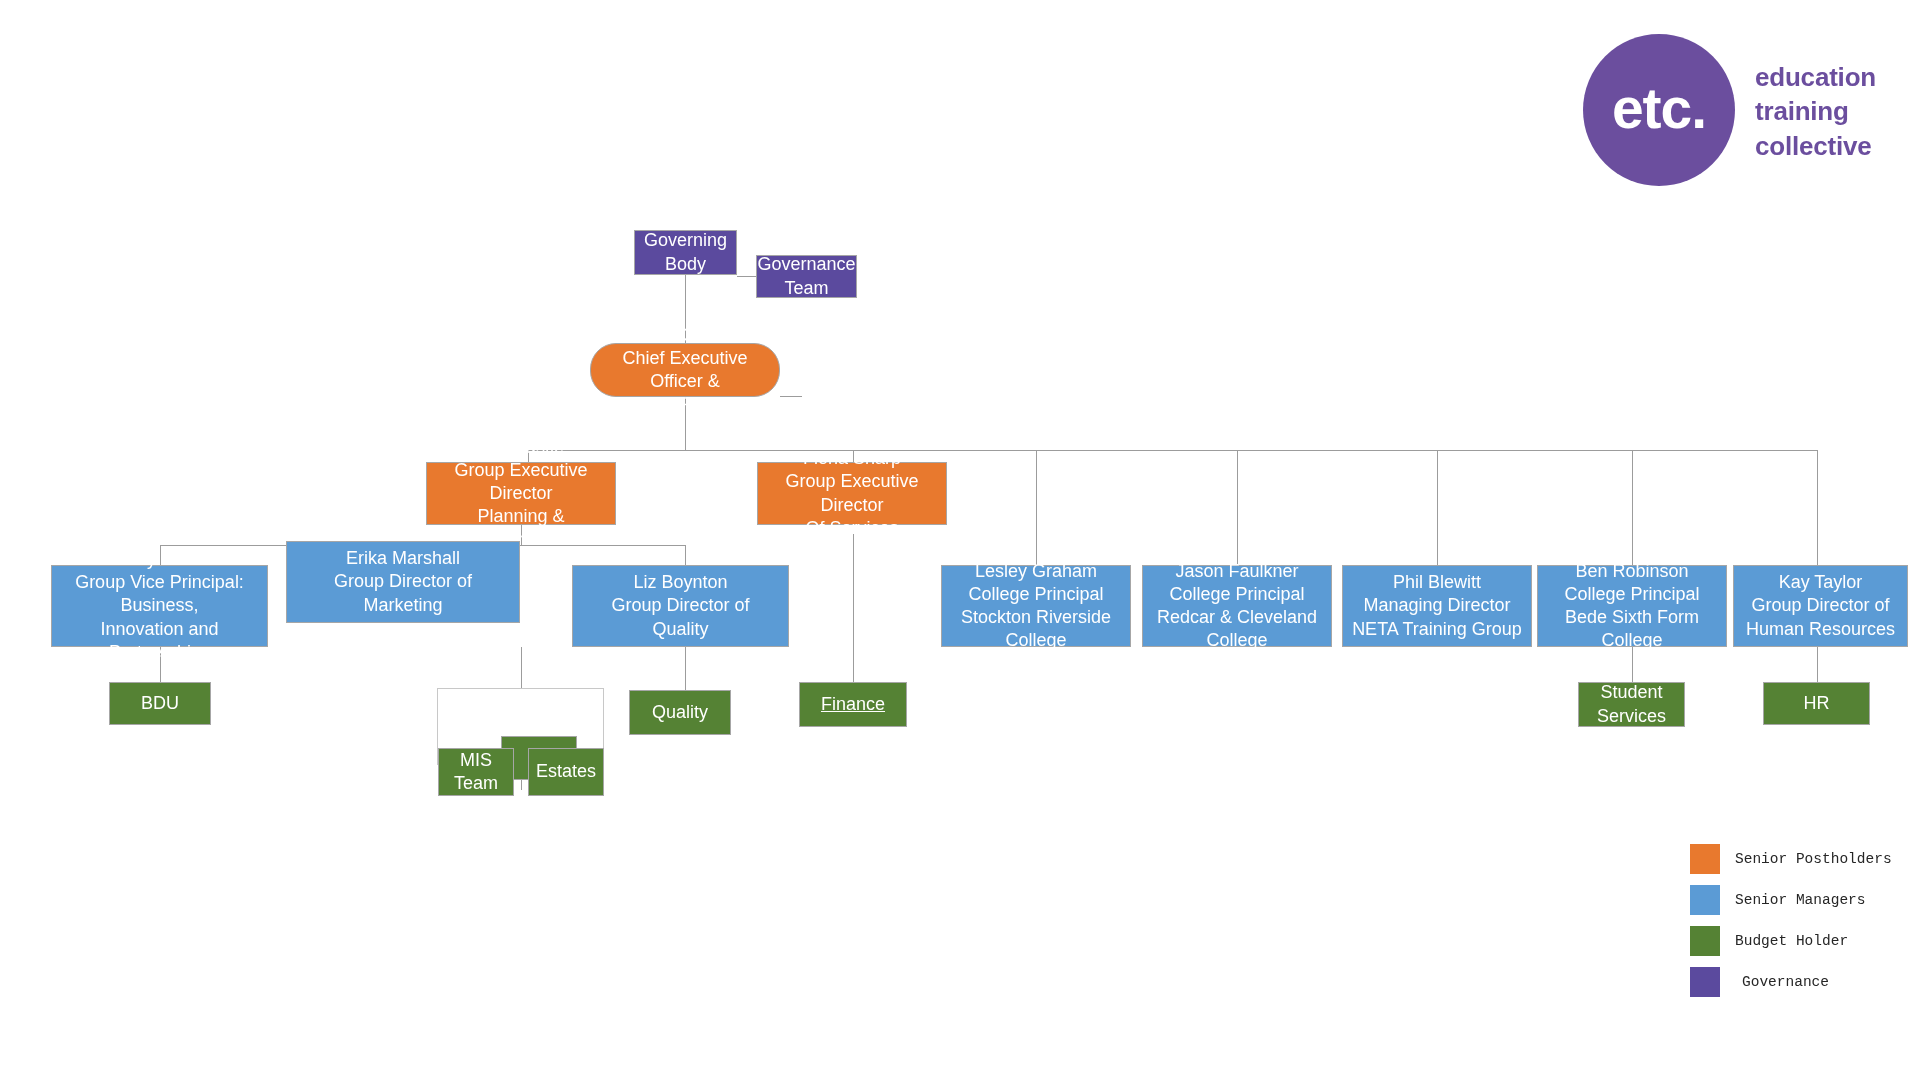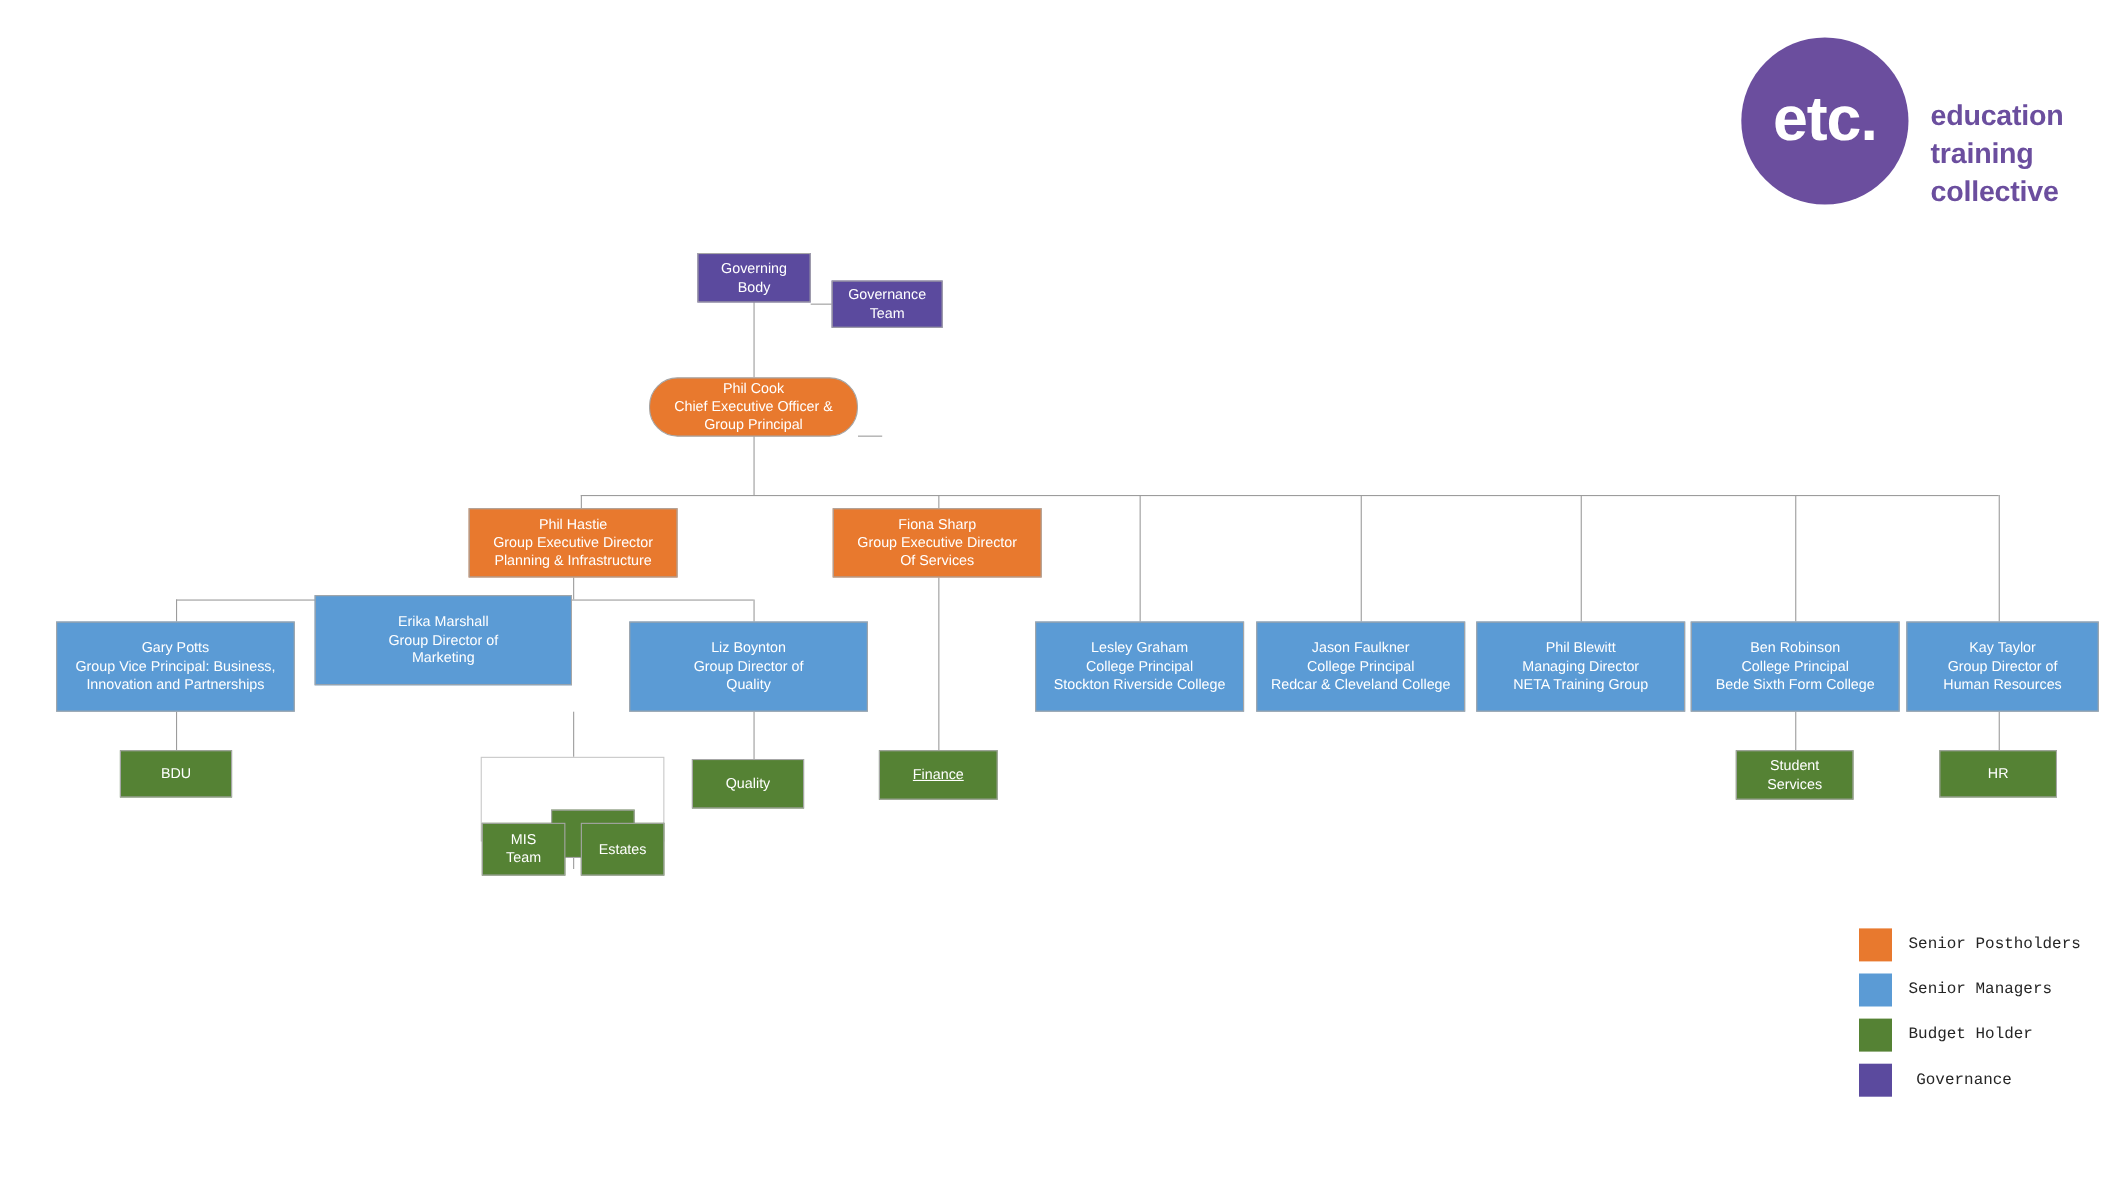--- a/index.html
+++ b/index.html
@@ -46,21 +46,20 @@
   }
   #logo-words {
     position: absolute;
     left: 172px;
     top: 32px;
     color: #6B4E9E;
     font-size: 26px;
     font-weight: bold;
     line-height: 1.32;
     letter-spacing: -0.2px;
-    margin-top: 28px;
   }
 
   
   #chart {
     position: absolute;
     left: 0;
     top: 0;
     width: 1920px;
     height: 1080px;
   }
@@ -86,21 +85,21 @@
     position: absolute;
     box-sizing: border-box;
     border: 1px solid #A6A6A6;
     color: #ffffff;
     display: flex;
     align-items: center;
     justify-content: center;
     text-align: center;
     line-height: 1.28;
     padding: 2px 4px;
-    font-size: 13px;
+    font-size: 18px;
   }
   .node.purple { background: #5B4A9E; }
   .node.orange { background: #E8792E; }
   .node.blue   { background: #5B9BD5; }
   .node.green  { background: #558234; }
   .node span { display: block; }
 
   
   #legend {
     position: absolute;

